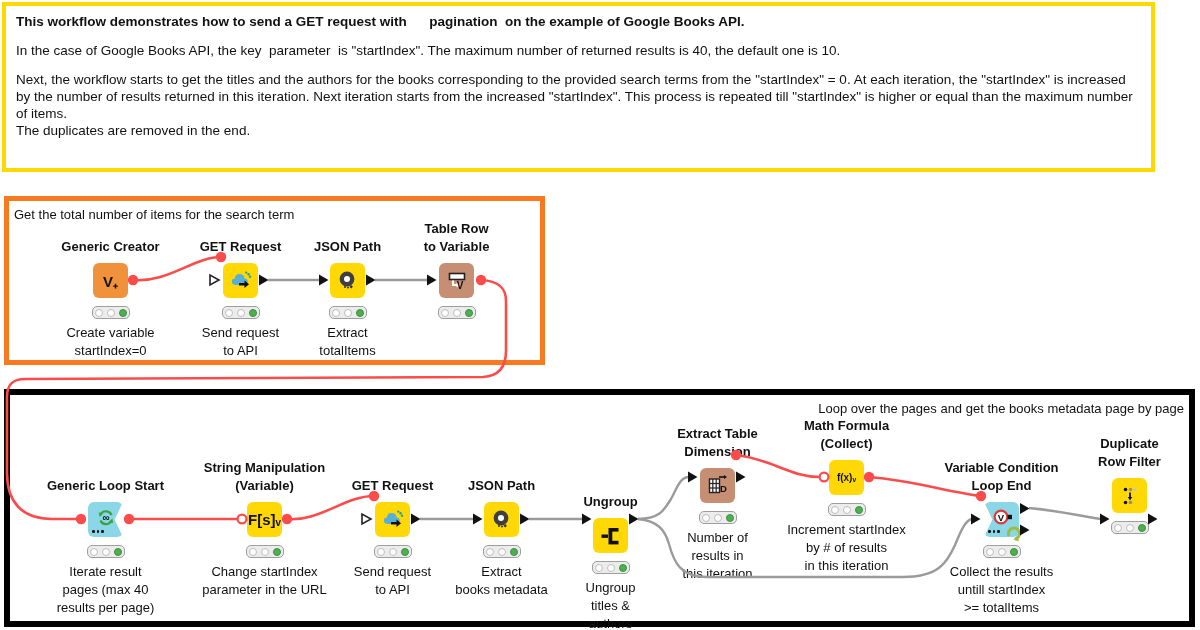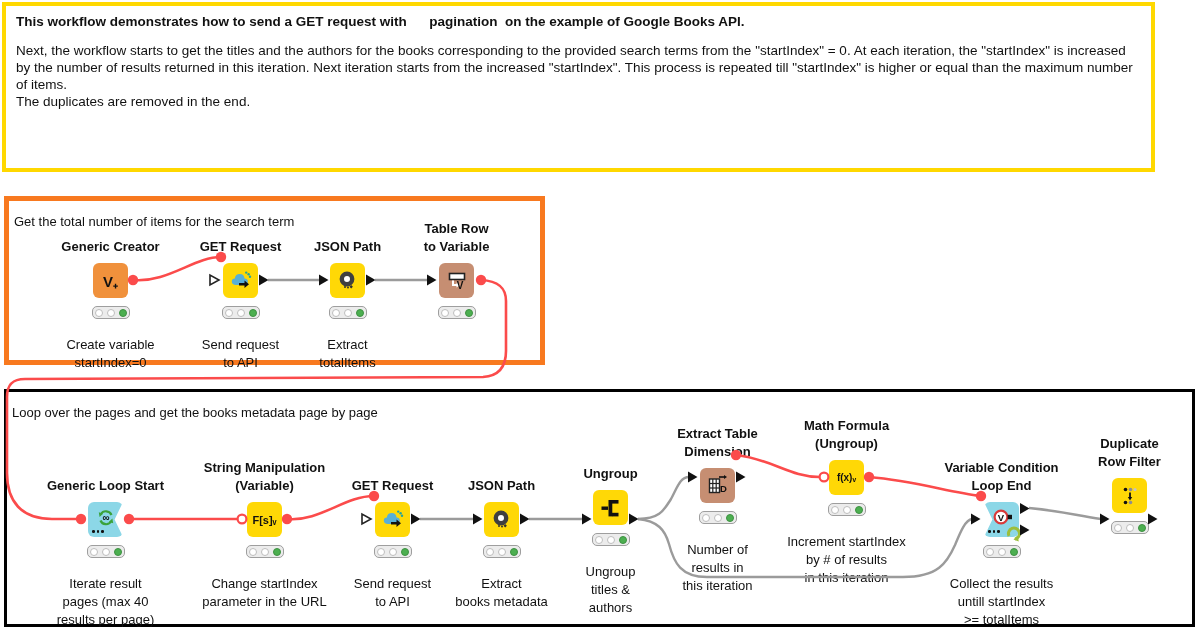--- a/index.html
+++ b/index.html
@@ -1,52 +1,53 @@
 <!DOCTYPE html>
 <html><head>
 <meta charset="utf-8">
 <style>
   html,body{margin:0;padding:0;background:#fff;}
   #stage{position:relative;width:1200px;height:630px;background:#fff;overflow:hidden;
          font-family:"Liberation Sans",sans-serif;color:#111;}
   .gbox{position:absolute;box-sizing:border-box;background:#fff;}
-  .gbox .gtitle{font-size:13px;line-height:16px;padding:13px 5px;white-space:nowrap;}
+  .gbox .gtitle{font-size:13px;line-height:16px;padding:6px 5px;white-space:nowrap;}
   .box-yellow{left:2px;top:2px;width:1153px;height:170px;border:4px solid #FFD800;padding:7px 10px;}
   .box-orange{left:4px;top:196px;width:541px;height:169px;border:5px solid #F8791F;}
-  .box-gray{left:4px;top:389px;width:1191px;height:238px;border:3px solid #000000;}
+  .box-gray{left:4px;top:389px;width:1191px;height:238px;border:6px solid #000000;text-align:right;}
   .ann{font-size:13.5px;line-height:17px;white-space:pre-wrap;margin:0 0 12px 0;}
   .ann.b{font-weight:bold;}
   .node{position:absolute;width:35px;height:35px;}
   .sq{position:absolute;inset:0;border-radius:6px;}
   .sq.notch-r{clip-path:polygon(0 0,100% 0,76% 50%,100% 100%,0 100%);}
   .sq.notch-l{clip-path:polygon(0 0,100% 0,100% 100%,0 100%,24% 50%);}
   .nlabel{position:absolute;bottom:calc(100% + 7px);left:50%;transform:translateX(-50%);
           width:max-content;text-align:center;font-weight:bold;font-size:13px;line-height:18px;white-space:pre-line;}
   .ncaption{position:absolute;top:calc(100% + 26px);left:50%;transform:translateX(-50%);
-          width:max-content;text-align:center;font-size:13px;line-height:18px;white-space:pre-line;margin-top:12px;}
+          width:max-content;text-align:center;font-size:13px;line-height:18px;white-space:pre-line;}
   .traffic{position:absolute;top:calc(100% + 8px);left:50%;transform:translateX(-50%);
           width:32px;height:11px;background:#ECECEC;border:1px solid #9E9E9E;border-radius:5px;
           display:flex;align-items:center;justify-content:space-between;padding:0 2px;}
   .tl{width:8px;height:8px;border-radius:50%;background:#fff;border:1px solid #BDBDBD;box-sizing:border-box;}
   .tl.green{background:#4CAF50;border-color:#3E9142;}
   .icn{position:absolute;inset:0;display:flex;align-items:center;justify-content:center;}
   .icntxt{font-weight:bold;color:#111;text-align:center;}
   .dots3{position:absolute;left:4px;bottom:4px;display:flex;gap:2px;}
   .dots3 i{width:2.6px;height:2.6px;border-radius:50%;background:#111;}
   .loopRefresh{position:absolute;left:21px;top:23px;}
   svg text{font-family:"Liberation Sans",sans-serif;}
   #wires{position:absolute;left:0;top:0;pointer-events:none;}
 </style>
 </head>
 <body>
 
 <div id="stage">
 
   <div class="gbox box-yellow">
     <p class="ann b">This workflow demonstrates how to send a GET request with      pagination  on the example of Google Books API.</p>
+    <p class="ann">In the case of Google Books API, the key  parameter  is "startIndex". The maximum number of returned results is 40, the default one is 10.</p>
     <p class="ann">Next, the workflow starts to get the titles and the authors for the books corresponding to the provided search terms from the "startIndex" = 0. At each iteration, the "startIndex" is increased by the number of results returned in this iteration. Next iteration starts from the increased "startIndex". This process is repeated till "startIndex" is higher or equal than the maximum number of items.
 The duplicates are removed in the end.</p>
   </div>
 
   <div class="gbox box-orange">
     <div class="gtitle">Get the total number of items for the search term</div>
   </div>
 
   <div class="gbox box-gray">
     <div class="gtitle">Loop over the pages and get the books metadata page by page</div>
@@ -153,21 +154,21 @@
     <div class="ncaption">Iterate result
 pages (max 40
 results per page)</div>
   </div>
 
   <div class="node" style="left:247px;top:502px">
     <div class="nlabel">String Manipulation
 (Variable)</div>
     <div class="sq" style="background: rgb(255, 216, 6);"></div>
     <div class="icn">
-        <span class="icntxt" style="font-size:11px">F[s]ᵥ</span>
+        <span class="icntxt" style="font-size:15px">F[s]ᵥ</span>
       </div>
     <div class="traffic">
         <span class="tl"></span>
         <span class="tl"></span>
         <span class="tl green"></span>
       </div>
     <div class="ncaption">Change  startIndex
 parameter in the URL</div>
   </div>
 
@@ -205,21 +206,21 @@
     </div>
     <div class="traffic">
         <span class="tl"></span>
         <span class="tl"></span>
         <span class="tl green"></span>
       </div>
     <div class="ncaption">Extract
 books metadata</div>
   </div>
 
-  <div class="node" style="left:593px;top:490px">
+  <div class="node" style="left:593px;top:518px">
     <div class="nlabel">Ungroup</div>
     <div class="sq" style="background: rgb(255, 216, 6);"></div>
     <div class="icn">
       <svg width="22" height="22" viewBox="0 0 22 22">
         <rect x="1.5" y="9.5" width="6.5" height="3.4" fill="#111"></rect>
         <rect x="8.5" y="3" width="3.8" height="16.4" fill="#111"></rect>
         <rect x="12" y="3" width="6.5" height="3.6" fill="#111"></rect>
         <rect x="12" y="15.8" width="6.5" height="3.6" fill="#111"></rect>
       </svg>
     </div>
@@ -254,21 +255,21 @@
         <span class="tl"></span>
         <span class="tl green"></span>
       </div>
     <div class="ncaption">Number of
 results  in
 this iteration</div>
   </div>
 
   <div class="node" style="left:829px;top:460px">
     <div class="nlabel">Math Formula
-(Ungroup)</div>
+(Collect)</div>
     <div class="sq" style="background: rgb(255, 216, 6);"></div>
     <div class="icn">
         <span class="icntxt" style="font-size:10px">f(x)ᵥ</span>
       </div>
     <div class="traffic">
         <span class="tl"></span>
         <span class="tl"></span>
         <span class="tl green"></span>
       </div>
     <div class="ncaption">Increment startIndex

